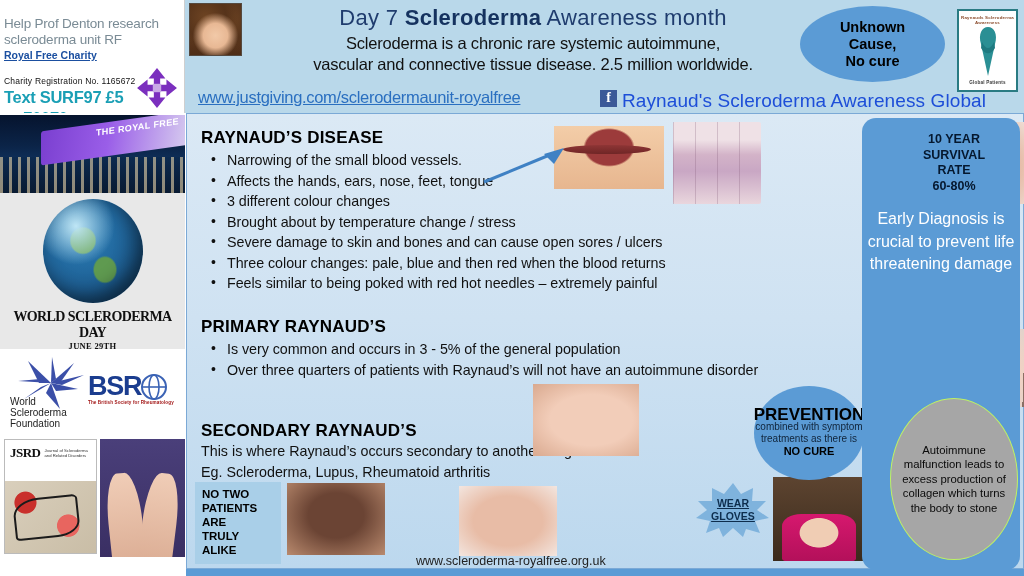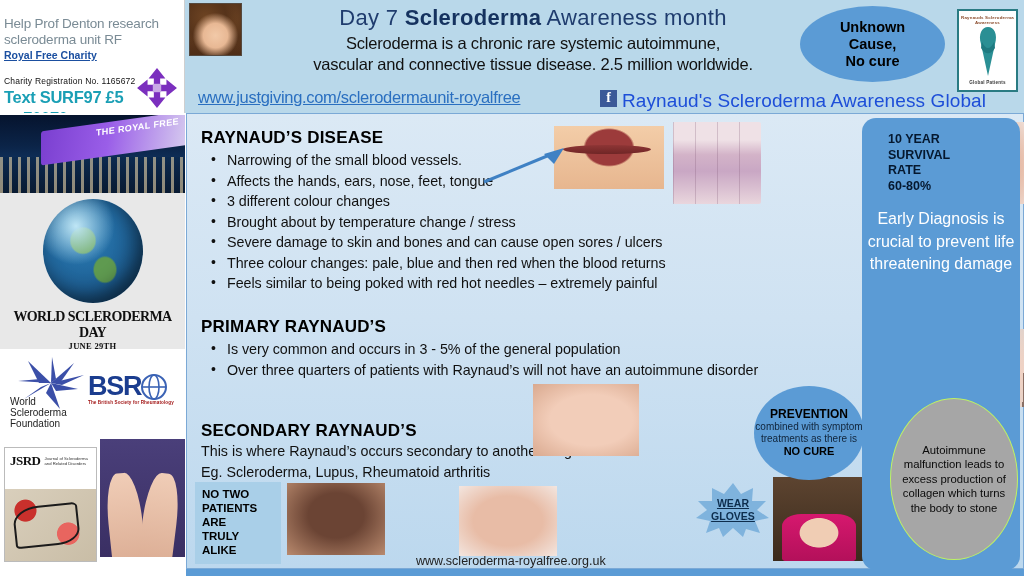--- a/index.html
+++ b/index.html
@@ -171,21 +171,21 @@
     position: absolute; left: 88px; top: 22px; width: 95px; height: 36px;
   }
   .bsr-word {
     font-family: "Liberation Sans", sans-serif;
     font-size: 27px; font-weight: bold; color: #1b3d8f; letter-spacing: -1.2px;
     line-height: 27px;
   }
   .bsr-tag { font-size: 4.6px; font-weight: bold; color: #a31818; letter-spacing: .1px; }
   .sb-jsrd {
     position: absolute; left: 4px; top: 326px; width: 93px; height: 115px;
-    border: 1px solid #bbb; background: #fff; overflow: hidden; margin-top: 8px;
+    border: 1px solid #bbb; background: #fff; overflow: hidden;
   }
   .jsrd-head { padding: 5px 5px 2px 5px; display: flex; gap: 4px; align-items: flex-start;}
   .jsrd-mark {
     font-family: "Liberation Serif", serif; font-size: 13px; font-weight: bold;
     color: #111; letter-spacing: -.5px;
   }
   .jsrd-sub { font-size: 4.2px; color: #333; line-height: 5.4px; padding-top: 3px;}
   .jsrd-art {
     position: absolute; left: 0; bottom: 0; width: 93px; height: 72px;
     background:
@@ -323,39 +323,39 @@
     position: absolute; inset: 0; display: flex; flex-direction: column;
     align-items: center; justify-content: center;
     font-size: 10.5px; font-weight: bold; color: #0d2d4d; line-height: 13px; text-decoration: underline;
   }
   .prevention {
     position: absolute; left: 567px; top: 272px; width: 110px; height: 94px;
     border-radius: 50%; background: #5b9bd5;
     display: flex; flex-direction: column; align-items: center; justify-content: center;
     text-align: center;
   }
-  .prevention .pv-h { font-size: 12px; font-weight: bold; color: #000; line-height: 13px;}
+  .prevention .pv-h { font-size: 17px; font-weight: bold; color: #000; line-height: 13px;}
   .prevention .pv-b { font-size: 10px; color: #10243a; line-height: 12px;}
   .prevention .pv-f { font-size: 11px; font-weight: bold; color: #000; line-height: 13px;}
 
   .url-bottom {
     position: absolute; left: 229px; top: 440px;
     font-size: 12.5px; color: #222;
   }
 
   
   .rightcol {
     position: absolute; left: 862px; top: 118px;
     width: 158px; height: 452px;
     background: #5b9bd5;
     border-radius: 14px;
   }
   .rc-stat {
     padding: 14px 0 0 26px;
-    font-size: 12.5px; font-weight: bold; color: #05182f; line-height: 15.5px;
+    font-size: 12.5px; font-weight: bold; color: #05182f; line-height: 15.5px; text-align: center;
   }
   .rc-early {
     margin-top: 14px; text-align: center;
     font-size: 16px; color: #ffffff; line-height: 22.5px;
   }
   .auto-oval {
     position: absolute; left: 28px; top: 280px;
     width: 128px; height: 162px; border-radius: 50%;
     background: #a6a6a6; border: 1px solid #bef264;
     display: flex; align-items: center; justify-content: center;

